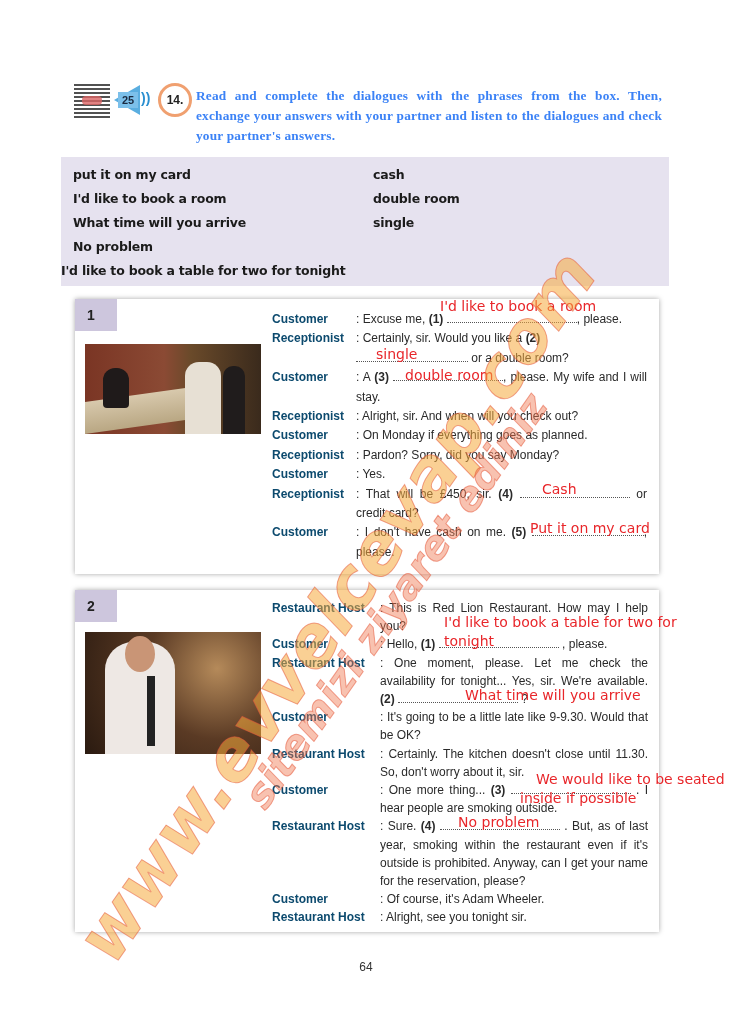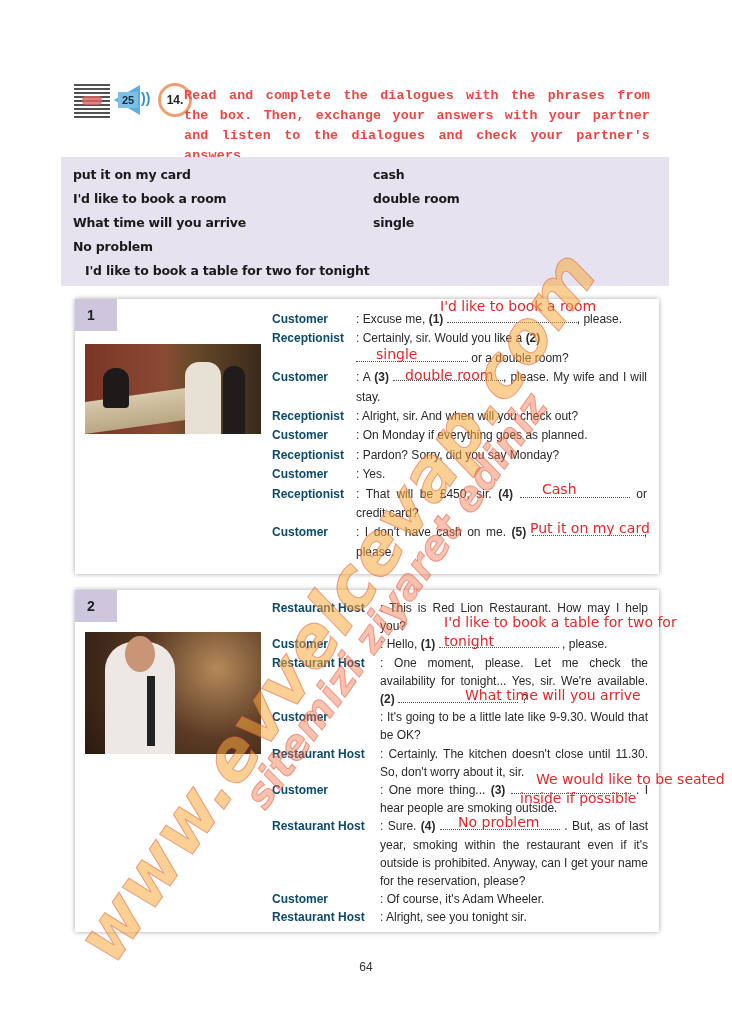--- a/index.html
+++ b/index.html
@@ -15,22 +15,22 @@
       opacity:.85; }
     .qr::after { content:""; position:absolute; left:8px; top:14px; width:20px; height:9px; background:#d64a4a; border-radius:4px; opacity:.8; }
     .speaker { left:114px; top:82px; width:38px; height:36px; }
     .speaker .body { position:absolute; left:0; top:3px; width:0; height:0;
       border-top:15px solid transparent; border-bottom:15px solid transparent; border-right:26px solid #5aaee0; }
     .speaker .num { position:absolute; left:4px; top:10px; width:20px; height:16px; background:#7cc0ea;
       font-weight:bold; font-size:11px; line-height:16px; text-align:center; color:#1a2a40; }
     .speaker .waves { position:absolute; left:27px; top:8px; font-size:14px; color:#2a8fd0; font-weight:bold; }
     .ex-circle { left:158px; top:83px; width:28px; height:28px; border:3px solid #f0a070; border-radius:50%;
       font-weight:bold; font-size:12px; line-height:28px; text-align:center; color:#222; }
-    .instr { left:184px; top:86px; width:466px; font-family:Liberation Mono, monospace; font-size:13.3px; font-weight:bold;
-      line-height:20px; text-align:justify; letter-spacing:.2px; color:#ef4444; }
+    .instr { left:196px; top:86px; width:466px; font-family:Liberation Serif, serif; font-size:13.3px; font-weight:bold;
+      line-height:20px; text-align:justify; letter-spacing:.2px; color:#3b82f6; }
 
     
     .phrase-box { left:61px; top:157px; width:608px; height:129px; background:#e6e2ef; }
     .phrase { position:absolute; font-family:"DejaVu Sans", sans-serif; font-weight:bold; font-size:12.5px; color:#1b1b1b; letter-spacing:-.2px; }
 
     
     .panel { background:#fff; box-shadow:0 0 5px rgba(0,0,0,.35); }
     .panel-num { background:#cdc6dd; width:42px; height:32px; font-weight:bold; font-size:14px;
       line-height:32px; padding-left:12px; box-sizing:border-box; color:#222; }
     .photo1 { left:85px; top:344px; width:176px; height:90px;
@@ -70,21 +70,21 @@
   <div class="waves">))</div>
 </div>
 <div class="abs ex-circle">14.</div>
 <div class="abs instr">Read and complete the dialogues with the phrases from the box. Then, exchange your answers with your partner and listen to the dialogues and check your partner's answers.</div>
 
 <div class="abs phrase-box">
   <div class="phrase" style="left:12px; top:10px;">put it on my card</div>
   <div class="phrase" style="left:12px; top:34px;">I'd like to book a room</div>
   <div class="phrase" style="left:12px; top:58px;">What time will you arrive</div>
   <div class="phrase" style="left:12px; top:82px;">No problem</div>
-  <div class="phrase" style="left:24px; top:106px;">I'd like to book a table for two for tonight</div>
+  <div class="phrase" style="left:0; top:106px;">I'd like to book a table for two for tonight</div>
   <div class="phrase" style="left:312px; top:10px;">cash</div>
   <div class="phrase" style="left:312px; top:34px;">double room</div>
   <div class="phrase" style="left:312px; top:58px;">single</div>
 </div>
 
 <div class="abs panel" style="left:75px; top:299px; width:584px; height:275px;">
   <div class="panel-num">1</div>
 </div>
 <div class="abs photo1">
   <div class="desk"></div>

